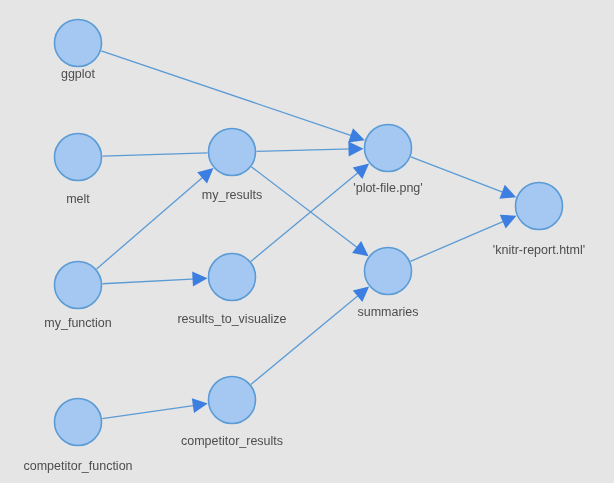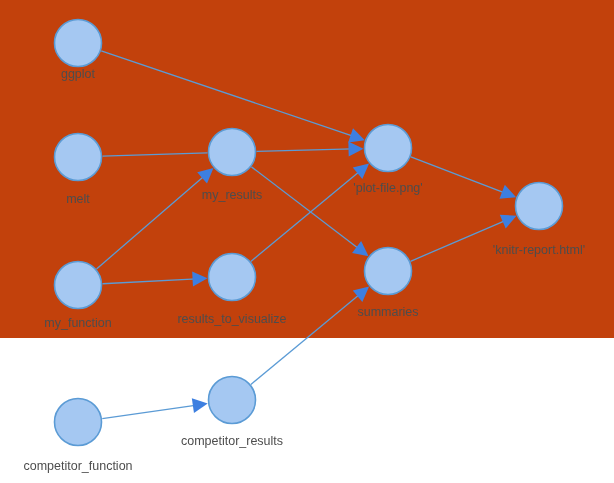--- a/index.html
+++ b/index.html
@@ -10,22 +10,22 @@
   }
   body {
     width: 614px;
     height: 483px;
     overflow: hidden;
     font-family: "Liberation Sans", sans-serif;
   }
   #graph-canvas {
     position: relative;
     width: 614px;
-    height: 338px;
-    background: #c2410c;
+    height: 483px;
+    background: #e5e5e5;
   }
   #graph-svg {
     position: absolute;
     top: 0;
     left: 0;
     width: 614px;
     height: 483px;
     display: block;
   }
   .node-circle {

